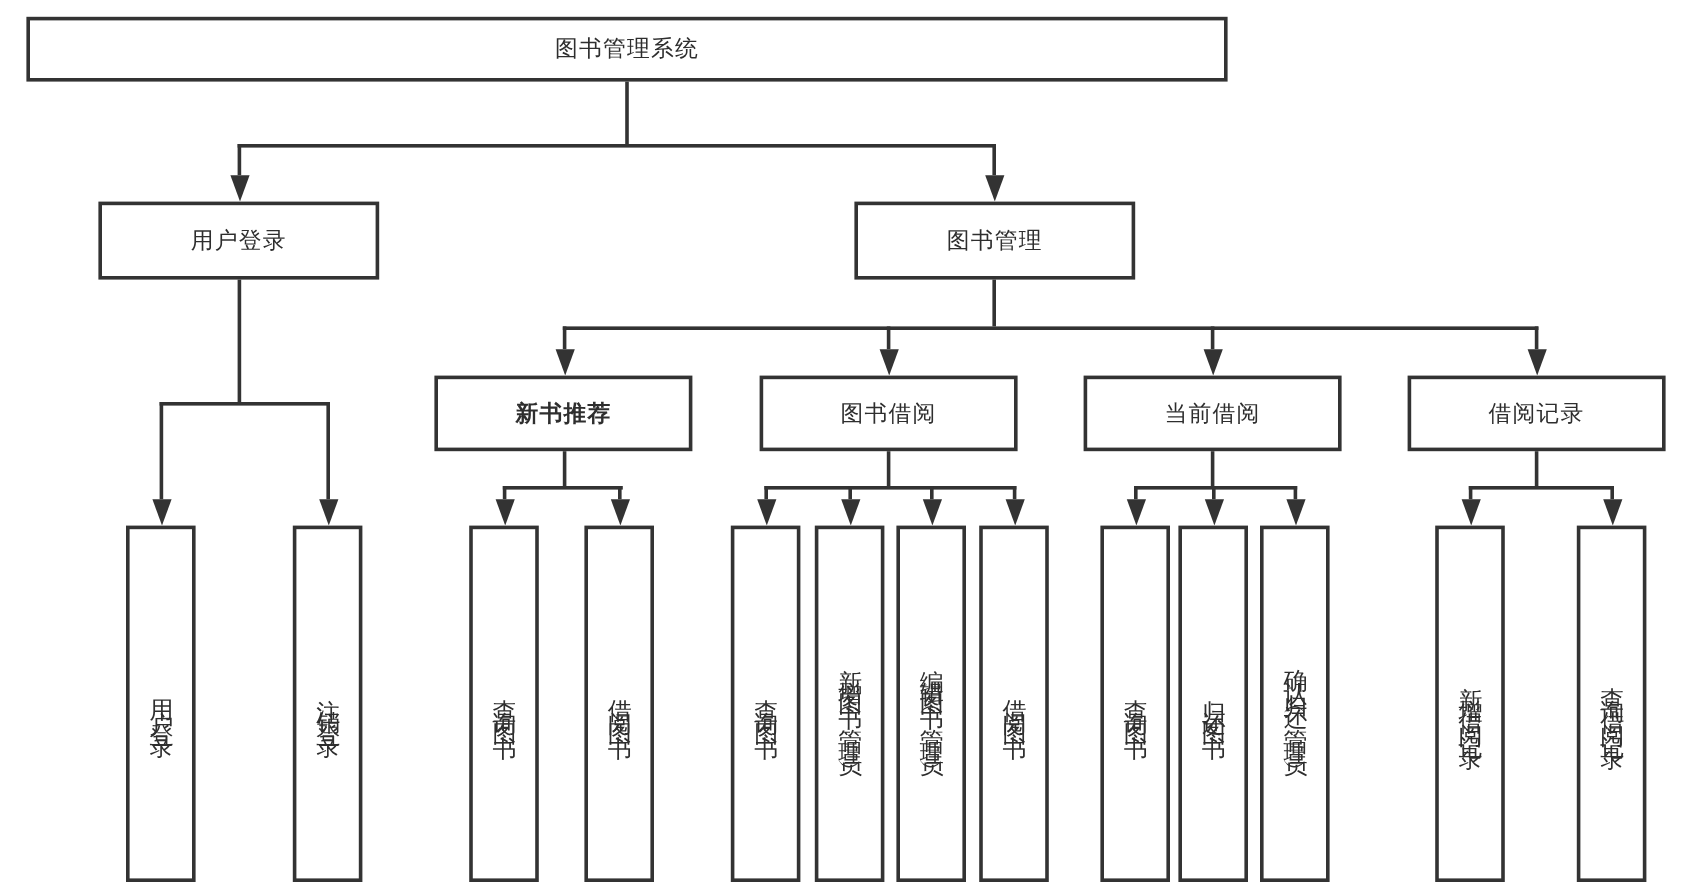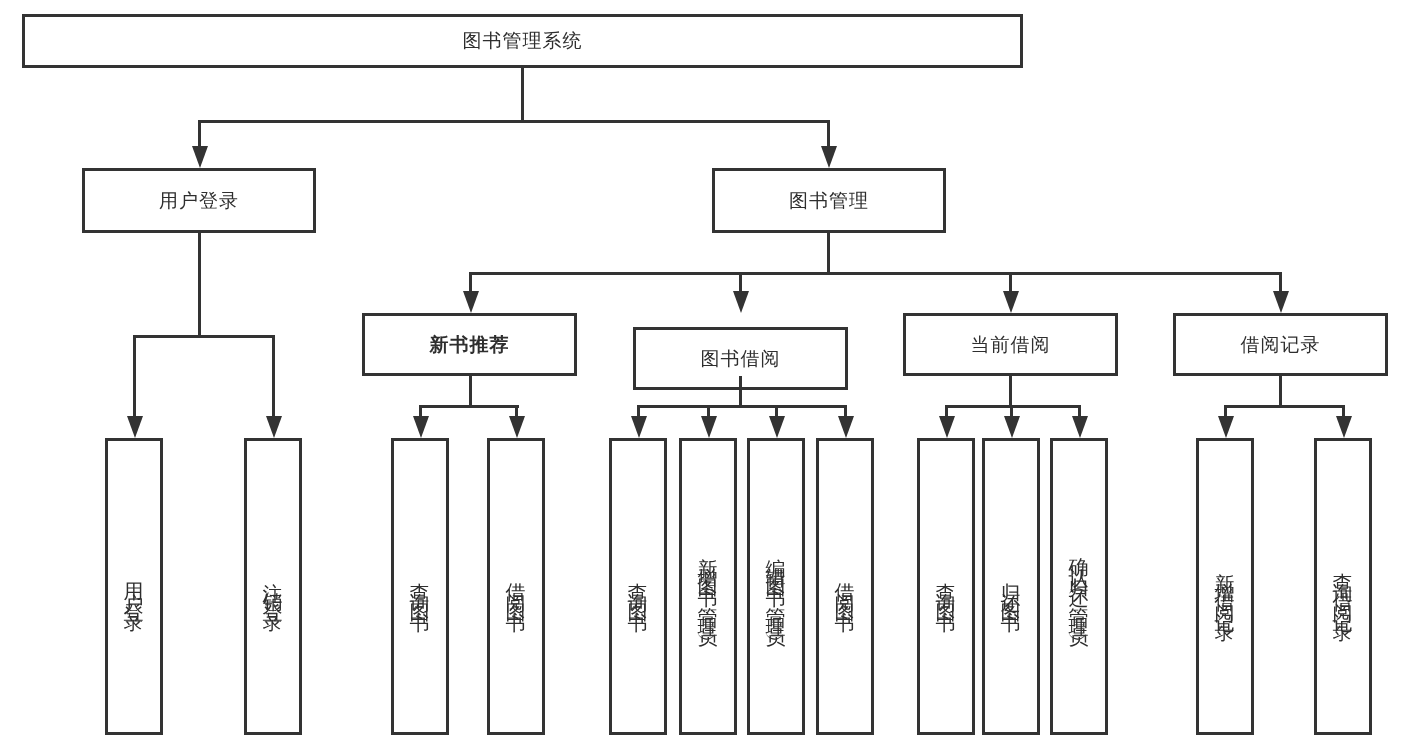--- a/index.html
+++ b/index.html
@@ -70,21 +70,21 @@
   <div class="vline" style="left:827px;top:233px;height:39px;"></div>
   <div class="hline" style="left:469px;top:272px;width:813px;"></div>
   <div class="arrow" style="left:469px;top:272px;height:19px;"></div>
   <div class="arrow" style="left:739px;top:272px;height:19px;"></div>
   <div class="arrow" style="left:1009px;top:272px;height:19px;"></div>
   <div class="arrow" style="left:1279px;top:272px;height:19px;"></div>
 
   <div class="hbox" style="left:362px;top:313px;width:215px;height:63px;font-weight:bold;">
     <span class="hlabel">新书推荐</span>
   </div>
-  <div class="hbox" style="left:633px;top:327px;width:215px;height:63px;">
+  <div class="hbox" style="left:633px;top:313px;width:215px;height:63px;">
     <span class="hlabel">图书借阅</span>
   </div>
   <div class="hbox" style="left:903px;top:313px;width:215px;height:63px;">
     <span class="hlabel">当前借阅</span>
   </div>
   <div class="hbox" style="left:1173px;top:313px;width:215px;height:63px;">
     <span class="hlabel">借阅记录</span>
   </div>
 
   <div class="vline" style="left:469px;top:376px;height:29px;"></div>

